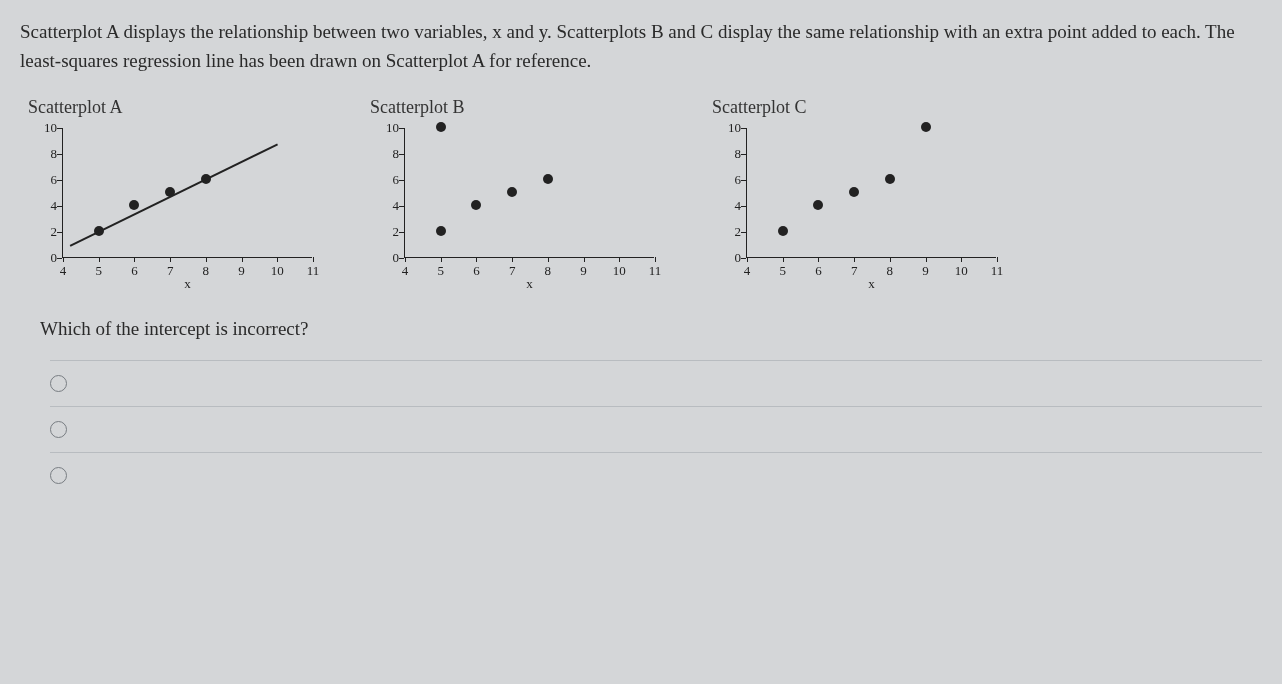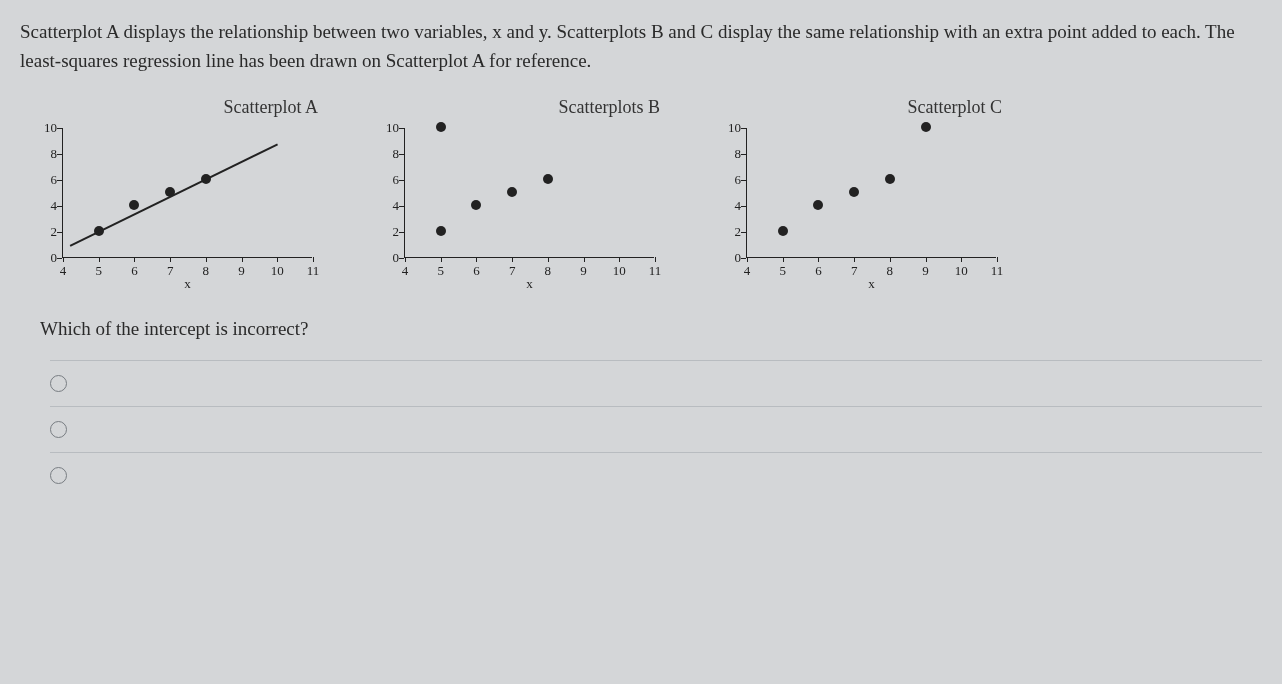--- a/index.html
+++ b/index.html
@@ -19,21 +19,21 @@
   }
   .charts-row {
     display: flex;
     gap: 52px;
     margin-left: 8px;
     margin-bottom: 24px;
   }
   .chart-cell {
     display: flex;
     flex-direction: column;
-    align-items: flex-end;
+    align-items: flex-start;
   }
   .chart-title {
     font-family: 'Times New Roman', serif;
     font-size: 18px;
     color: #333;
     margin-bottom: 6px;
   }
   .chart {
     position: relative;
     width: 290px;
@@ -165,21 +165,21 @@
           <div class="xaxislabel">x</div>
           <div class="point" style="left: 35.7143px; bottom: 26px;"></div>
           <div class="point" style="left: 71.4286px; bottom: 52px;"></div>
           <div class="point" style="left: 107.143px; bottom: 65px;"></div>
           <div class="point" style="left: 142.857px; bottom: 78px;"></div>
           <div class="regline" style="left: 7.14286px; top: 117px; width: 230.63px; transform: rotate(-26.0825deg);"></div>
         </div>
       </div>
   </div>
   <div class="chart-cell">
-    <div class="chart-title">Scatterplots B</div>
+    <div class="chart-title">Scatterplot B</div>
     <div class="chart">
         <div class="plot-area">
           <div class="ytick" style="top: 130px;"></div>
           <div class="ytlabel" style="top: 130px;">0</div>
           <div class="ytick" style="top: 104px;"></div>
           <div class="ytlabel" style="top: 104px;">2</div>
           <div class="ytick" style="top: 78px;"></div>
           <div class="ytlabel" style="top: 78px;">4</div>
           <div class="ytick" style="top: 52px;"></div>
           <div class="ytlabel" style="top: 52px;">6</div>

